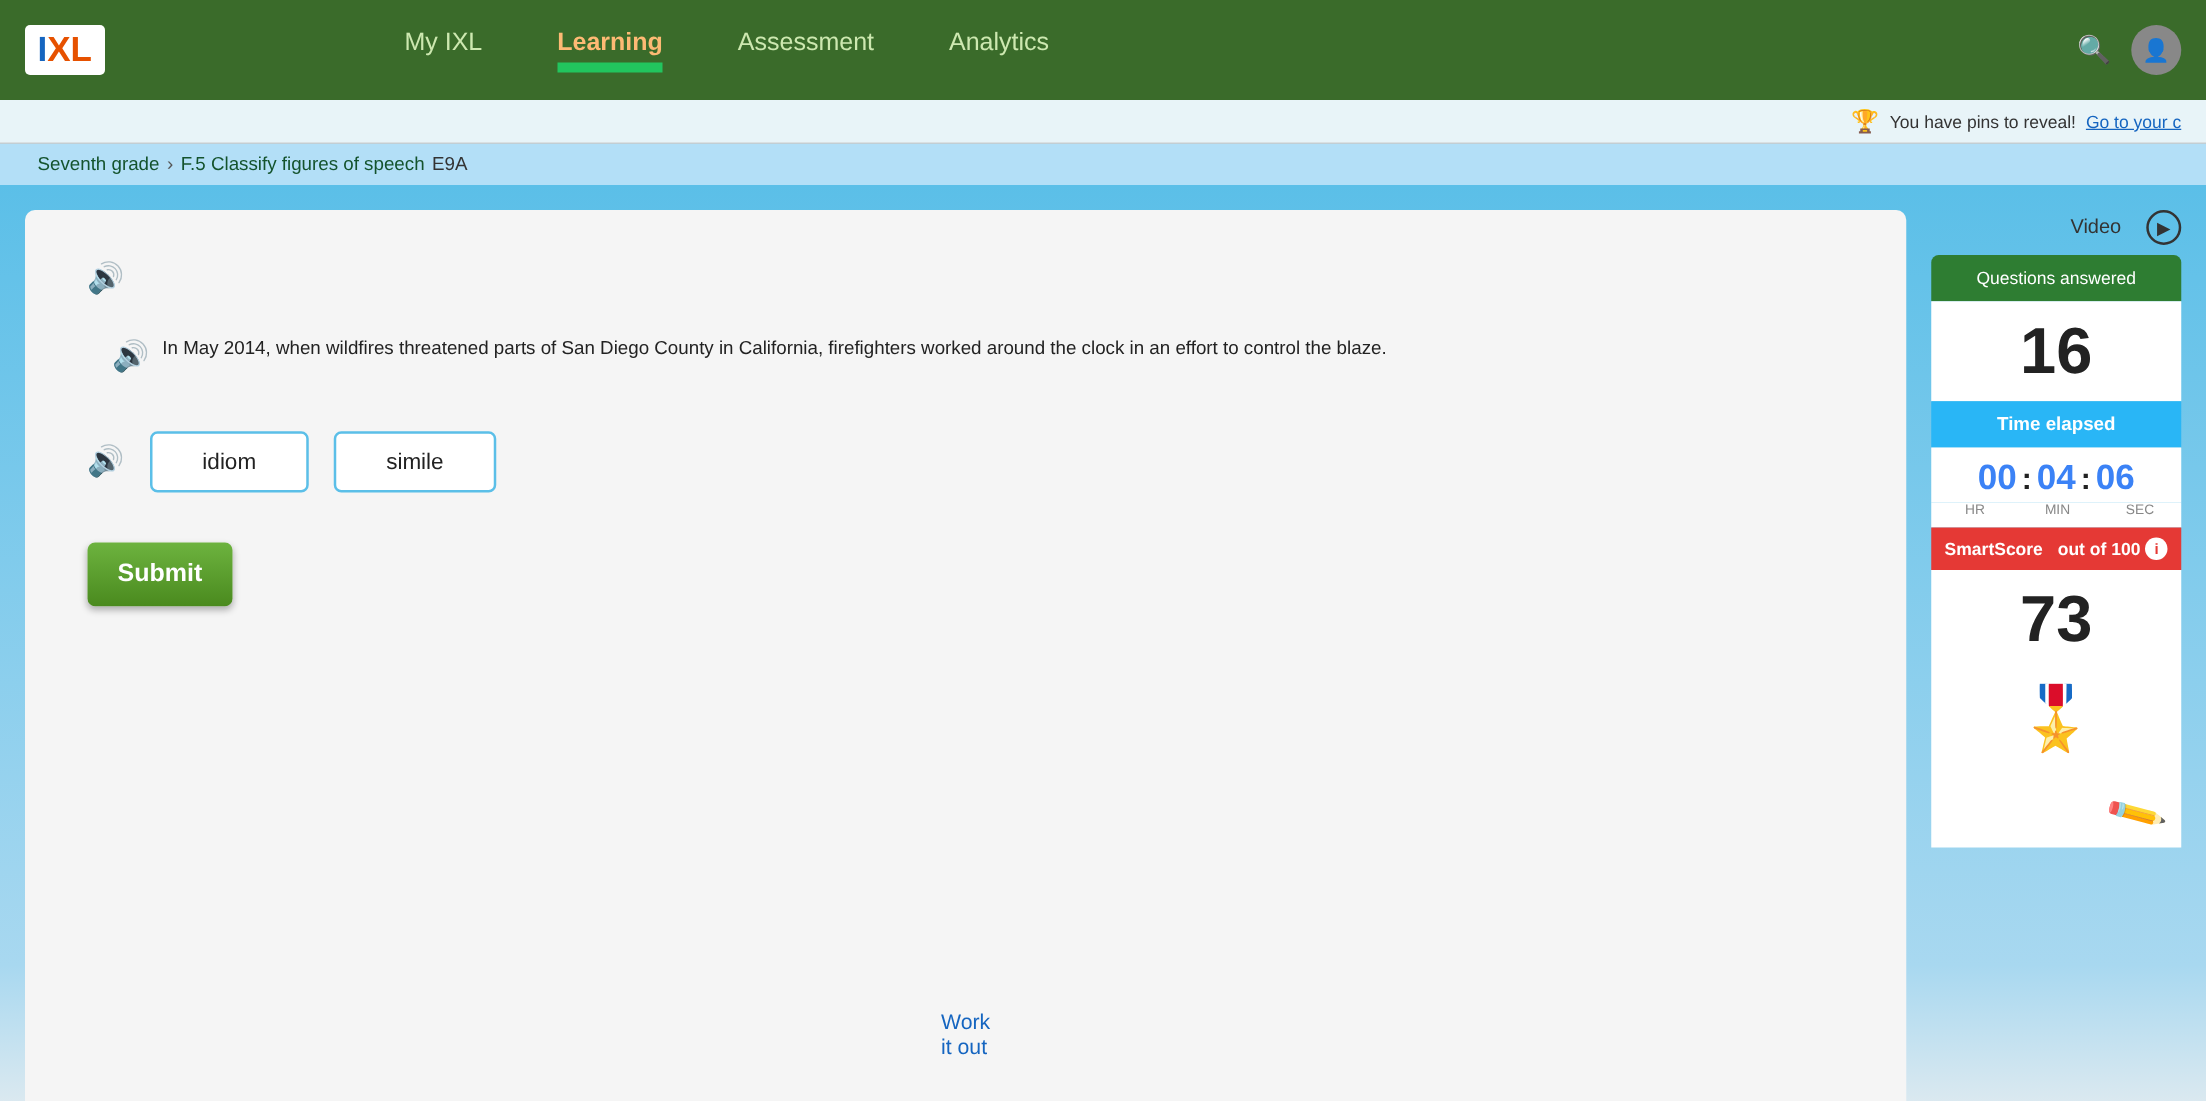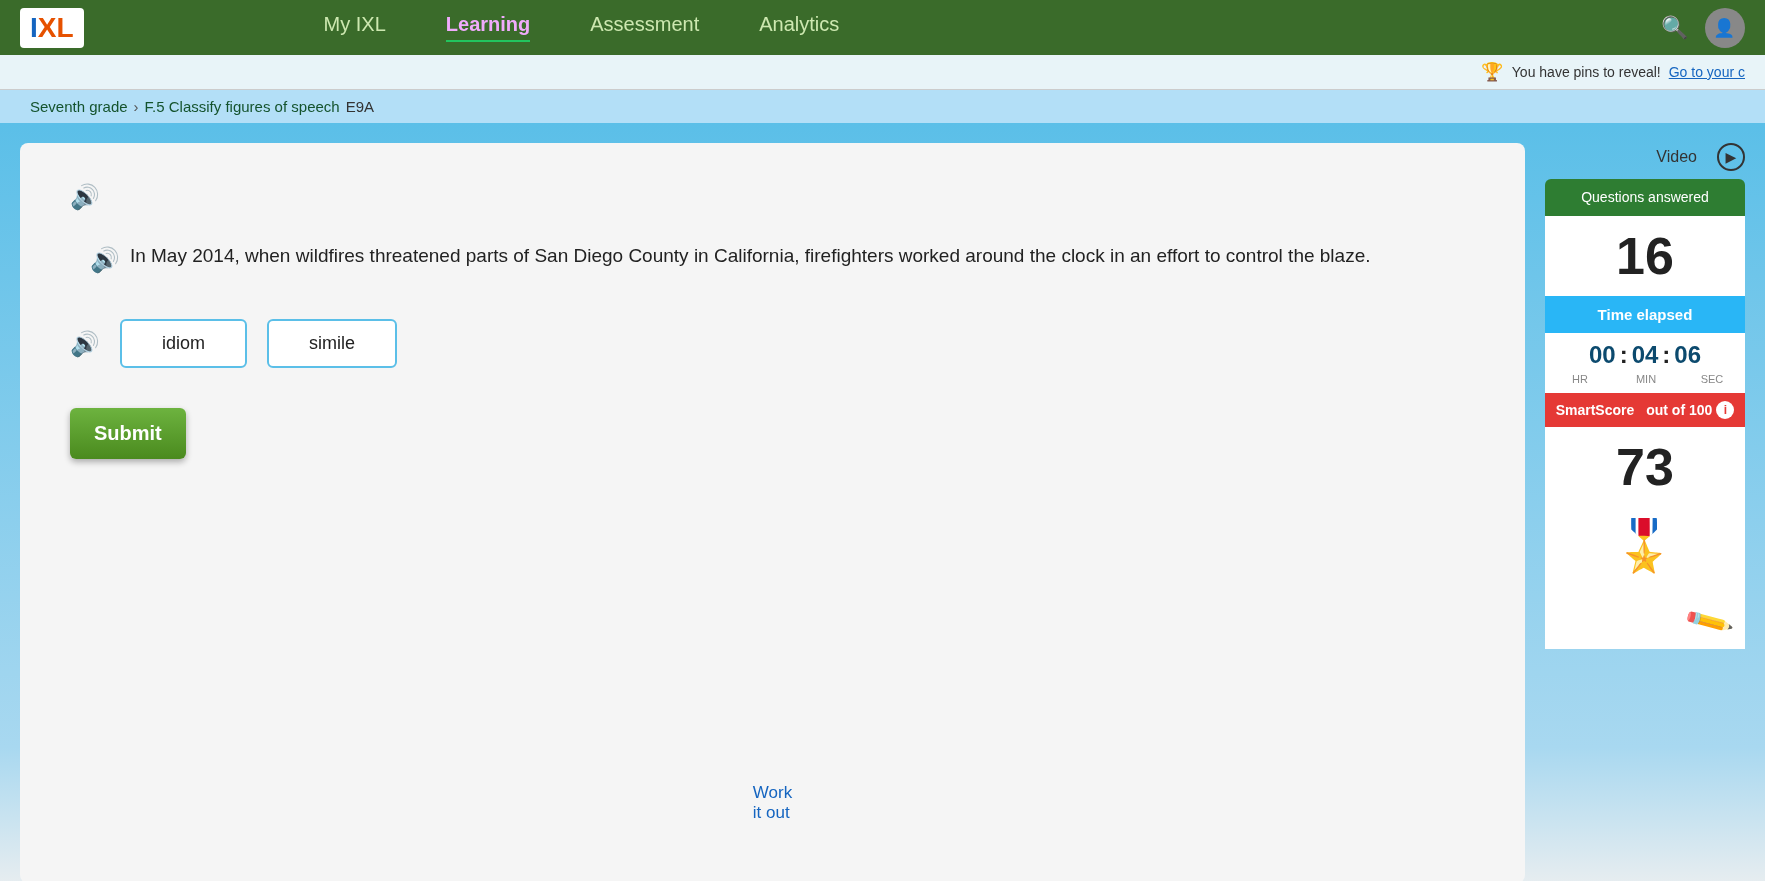--- a/index.html
+++ b/index.html
@@ -7,21 +7,21 @@
       font-family: Arial, sans-serif;
       background: #1a1a1a;
       width: 1765px;
       min-height: 881px;
       overflow: hidden;
     }
 
     
     .navbar {
       background: #3a6b2a;
-      height: 55px;
+      height: 80px;
       display: flex;
       align-items: center;
       padding: 0 20px;
       position: relative;
     }
     .logo-box {
       background: white;
       padding: 4px 10px;
       border-radius: 4px;
       margin-right: 40px;
@@ -34,23 +34,23 @@
       margin-left: 200px;
       justify-content: space-between;
     }
     .nav-link {
       color: #cde8b0;
       font-size: 20px;
       text-decoration: none;
       cursor: pointer;
     }
     .nav-link.active {
-      color: #f0abfc;
-      font-weight: bold;
-      border-bottom: 2px solid #22c55e;
+      color: #fdba74;
+      font-weight: bold;
+      border-bottom: 8px solid #22c55e;
       padding-bottom: 4px;
     }
     .nav-right {
       margin-left: auto;
       display: flex;
       align-items: center;
       gap: 16px;
     }
     .search-icon-nav {
       color: white;
@@ -146,21 +146,21 @@
     .passage-block {
       margin-left: 20px;
       margin-bottom: 40px;
       font-size: 19px;
       color: #222;
       line-height: 1.6;
       display: flex;
       gap: 10px;
     }
     .passage-text {
-      font-size: 19px;
+      font-size: 15px;
     }
 
     
     .options-row {
       display: flex;
       align-items: center;
       gap: 20px;
       margin-bottom: 40px;
     }
     .option-btn {
@@ -260,23 +260,23 @@
 
     .time-digits {
       display: flex;
       justify-content: center;
       align-items: baseline;
       background: white;
       padding: 8px 0 4px;
       gap: 4px;
     }
     .time-num {
-      font-size: 24px;
-      font-weight: bold;
-      color: #0c4a6e;
+      font-size: 28px;
+      font-weight: bold;
+      color: #3b82f6;
     }
     .time-colon {
       font-size: 24px;
       font-weight: bold;
       color: #222;
     }
     .time-labels {
       display: flex;
       justify-content: flex-end;
       background: white;

